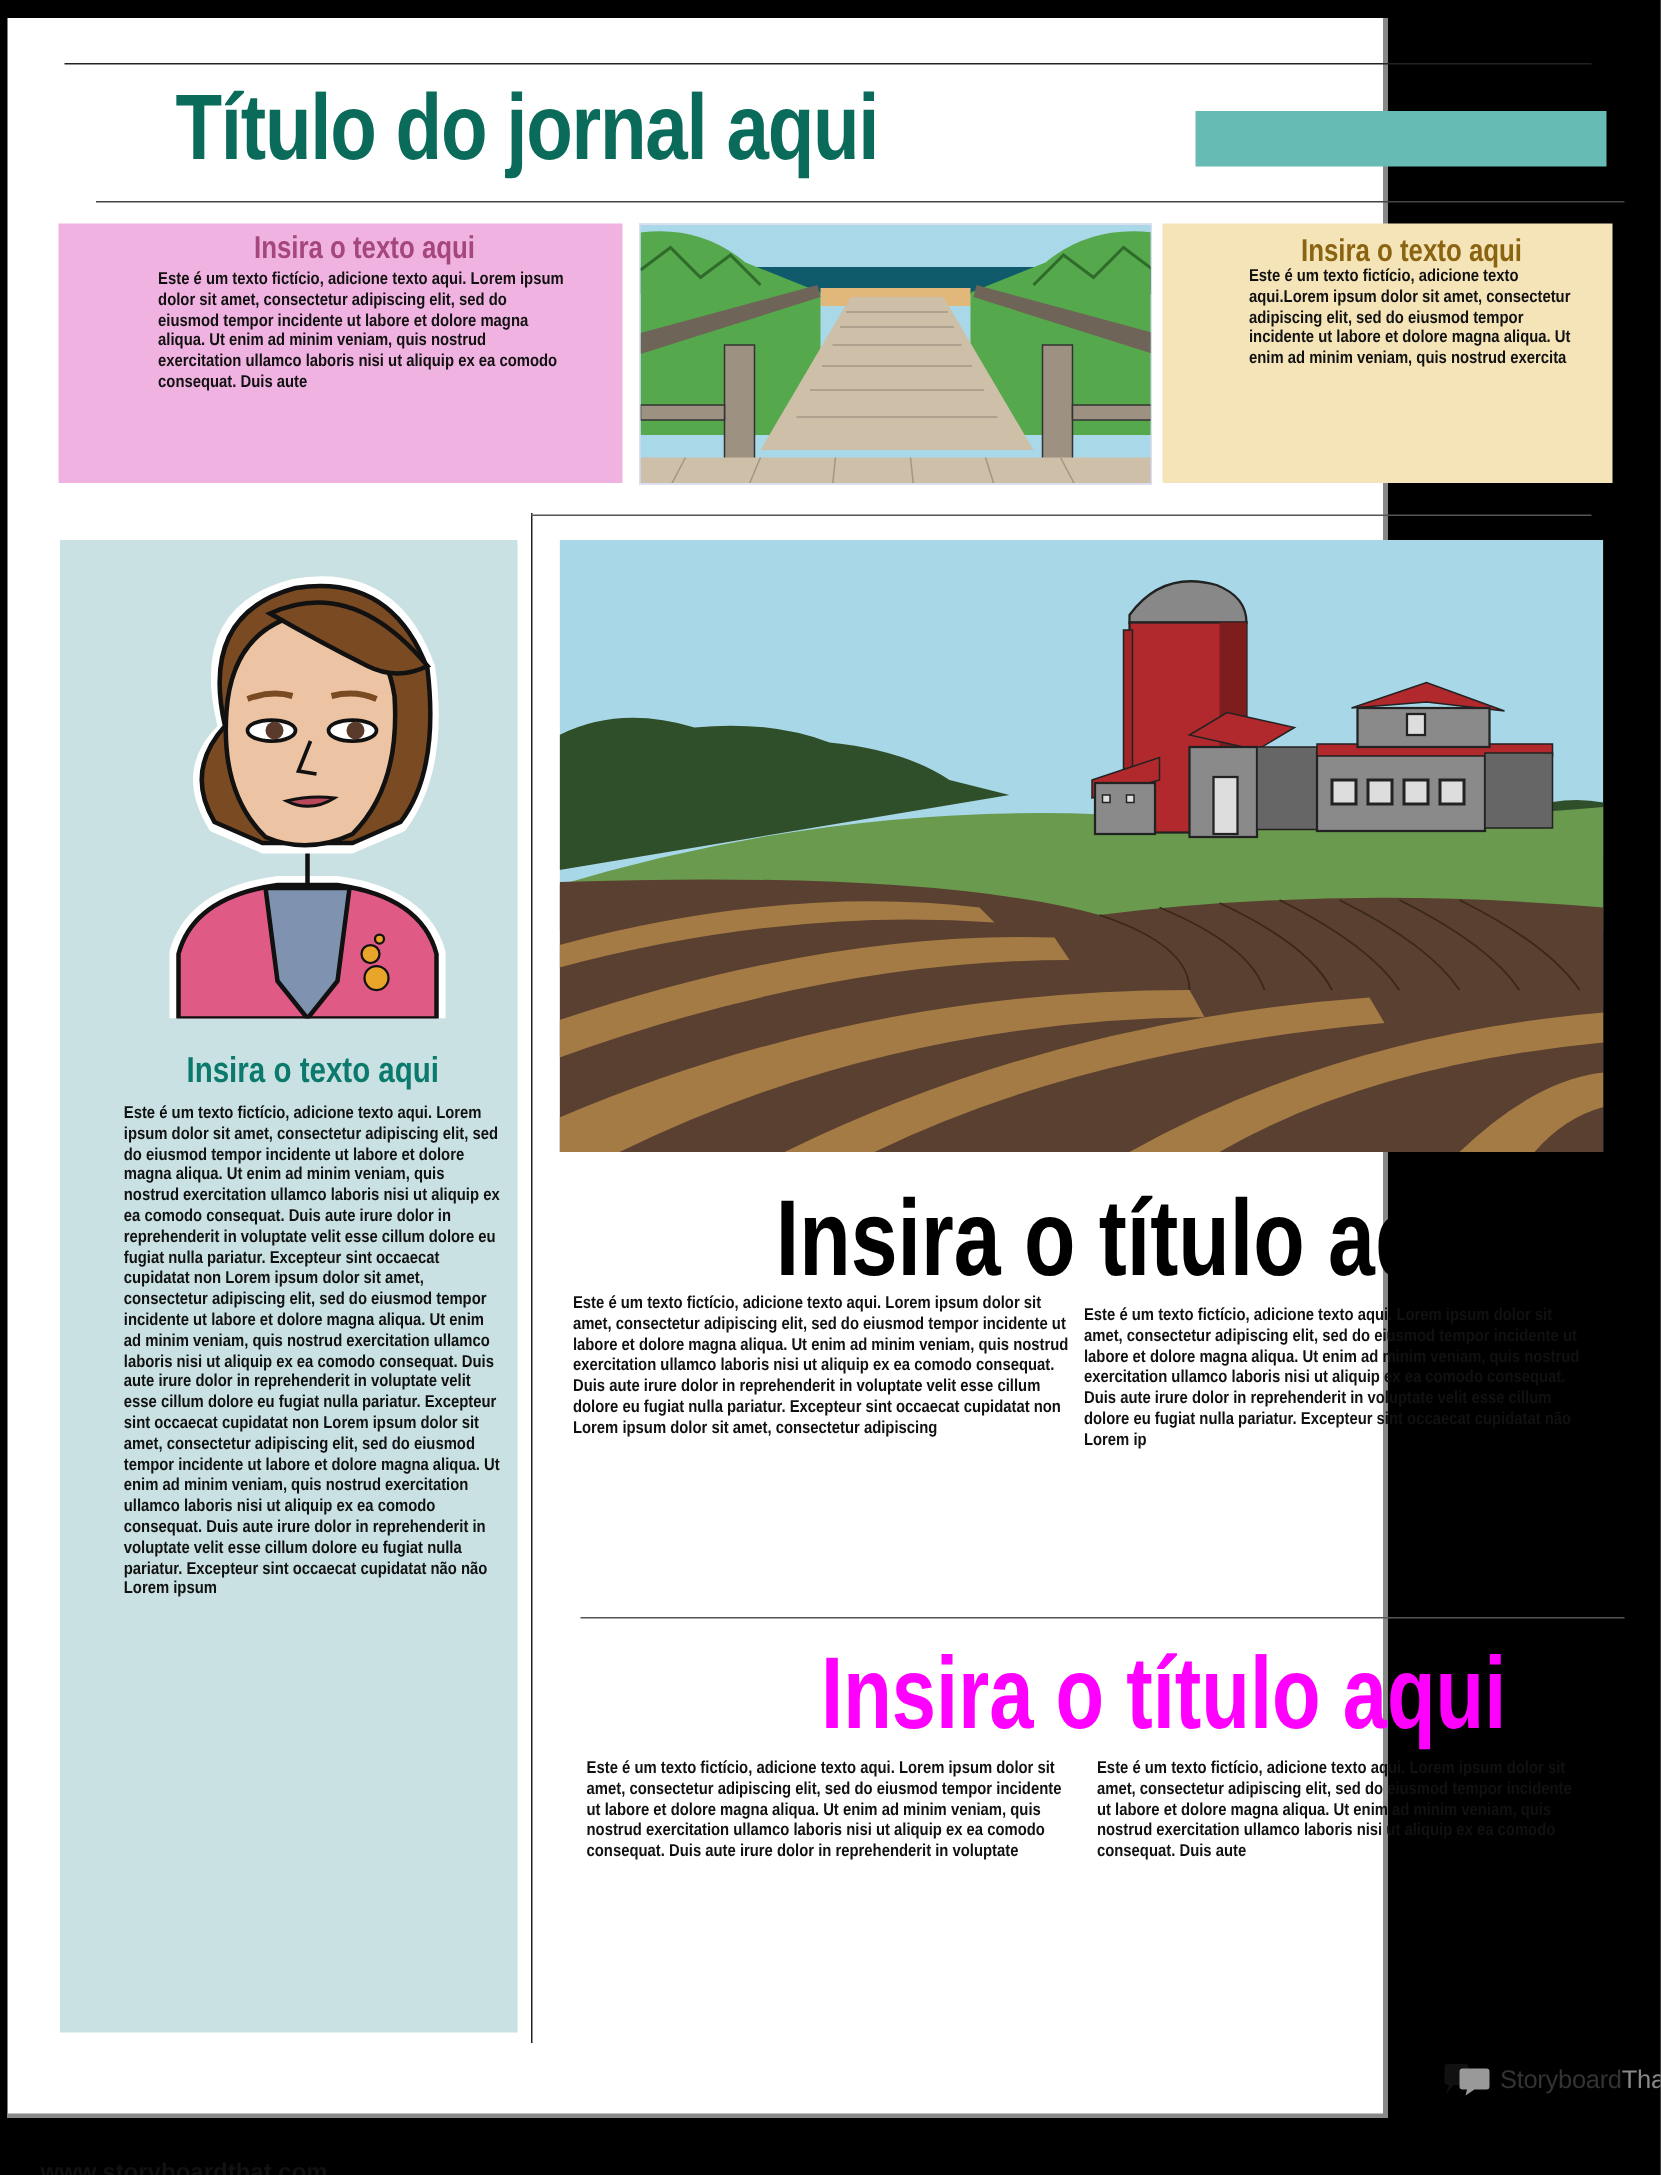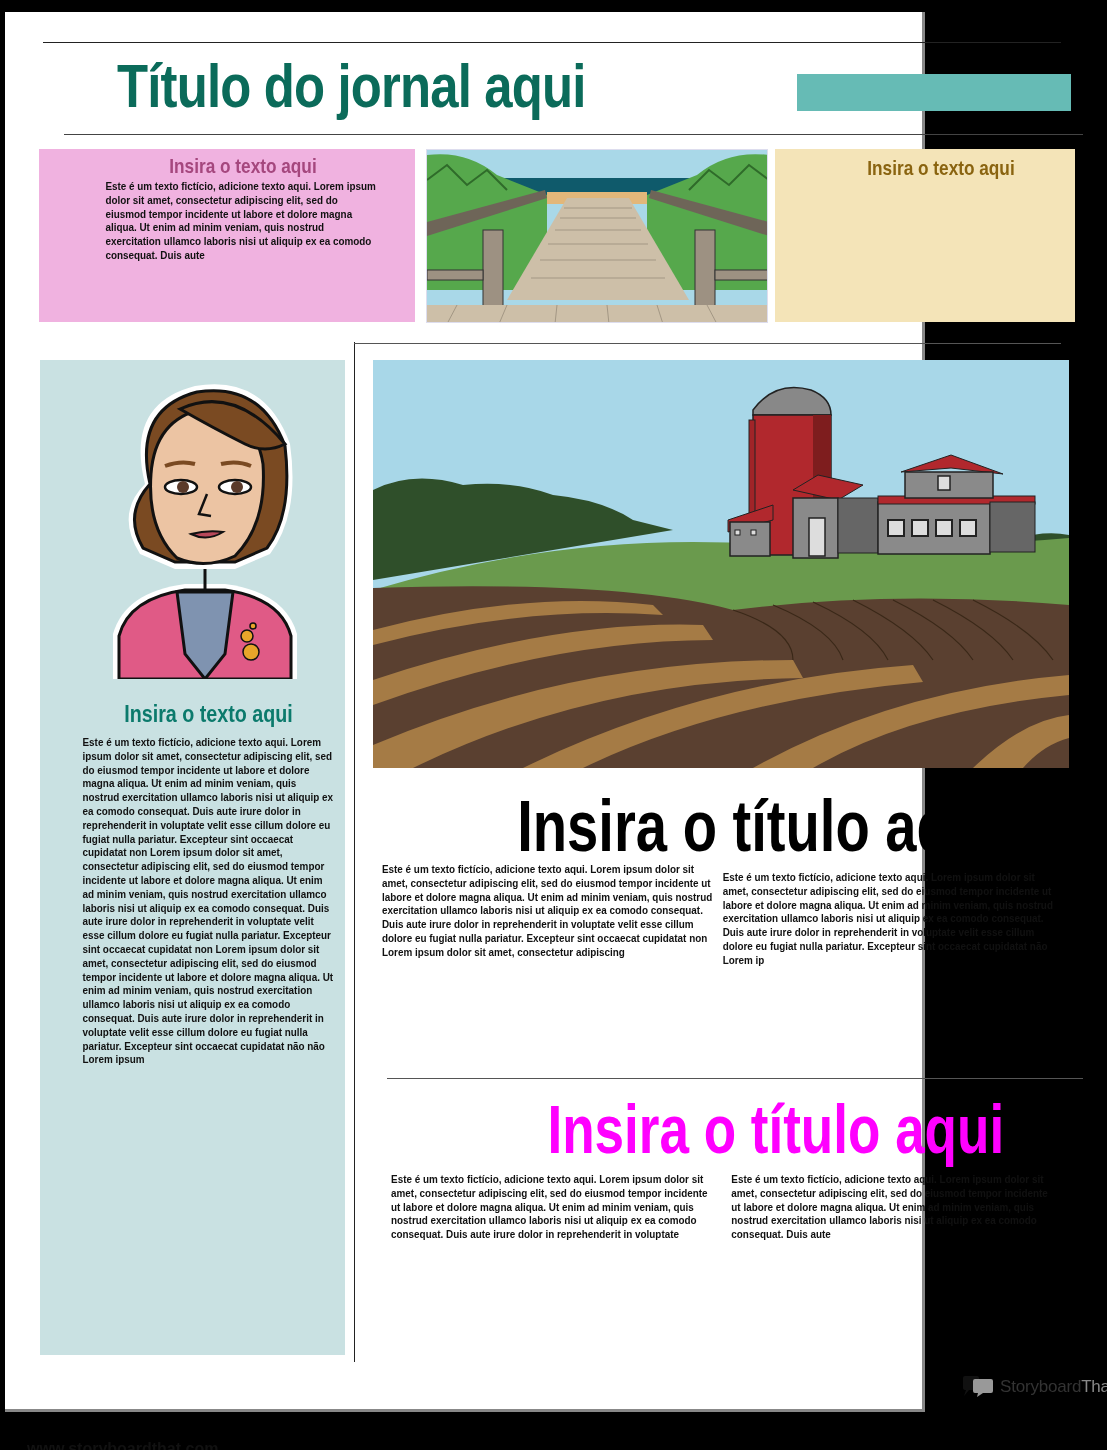--- a/index.html
+++ b/index.html
@@ -75,20 +75,23 @@
         <line x1="130" y1="155" x2="128" y2="174"></line>
           <line x1="180" y1="155" x2="182" y2="174"></line>
         <line x1="230" y1="155" x2="236" y2="174"></line>
           <line x1="280" y1="155" x2="290" y2="174"></line>
       </g>
     </svg>
   </div>
 
   <div class="box box-yellow">
     <div class="box-head" style="color:#8a6410; margin-top:9px; line-height:20px;">Insira o texto aqui</div>
+    <div class="body-text" style="padding:0 20px; margin-left:-12px; margin-right:-12px;">
+      <span class="txt">Este é um texto fictício, adicione texto aqui.Lorem ipsum dolor sit amet, consectetur adipiscing elit, sed do eiusmod tempor incidente ut labore et dolore magna aliqua. Ut enim ad minim veniam, quis nostrud exercita</span>
+    </div>
   </div>
 
   <div class="box box-side">
     <div class="box-head" style="color:#0b7a6c; margin-top:340px; font-size:24px;">Insira o texto aqui</div>
     <div class="body-text" style="padding:8px 10px 0 10px; margin-left:-20px; margin-right:-20px;">
       <span class="txt">Este é um texto fictício, adicione texto aqui. Lorem ipsum dolor sit amet, consectetur adipiscing elit, sed do eiusmod tempor incidente ut labore et dolore magna aliqua. Ut enim ad minim veniam, quis nostrud exercitation ullamco laboris nisi ut aliquip ex ea comodo consequat. Duis aute irure dolor in reprehenderit in voluptate velit esse cillum dolore eu fugiat nulla pariatur. Excepteur sint occaecat cupidatat non Lorem ipsum dolor sit amet, consectetur adipiscing elit, sed do eiusmod tempor incidente ut labore et dolore magna aliqua. Ut enim ad minim veniam, quis nostrud exercitation ullamco laboris nisi ut aliquip ex ea comodo consequat. Duis aute irure dolor in reprehenderit in voluptate velit esse cillum dolore eu fugiat nulla pariatur. Excepteur sint occaecat cupidatat non Lorem ipsum dolor sit amet, consectetur adipiscing elit, sed do eiusmod tempor incidente ut labore et dolore magna aliqua. Ut enim ad minim veniam, quis nostrud exercitation ullamco laboris nisi ut aliquip ex ea comodo consequat. Duis aute irure dolor in reprehenderit in voluptate velit esse cillum dolore eu fugiat nulla pariatur. Excepteur sint occaecat cupidatat não não Lorem ipsum</span>
     </div>
   </div>
 
   <div class="abs pic-avatar">

